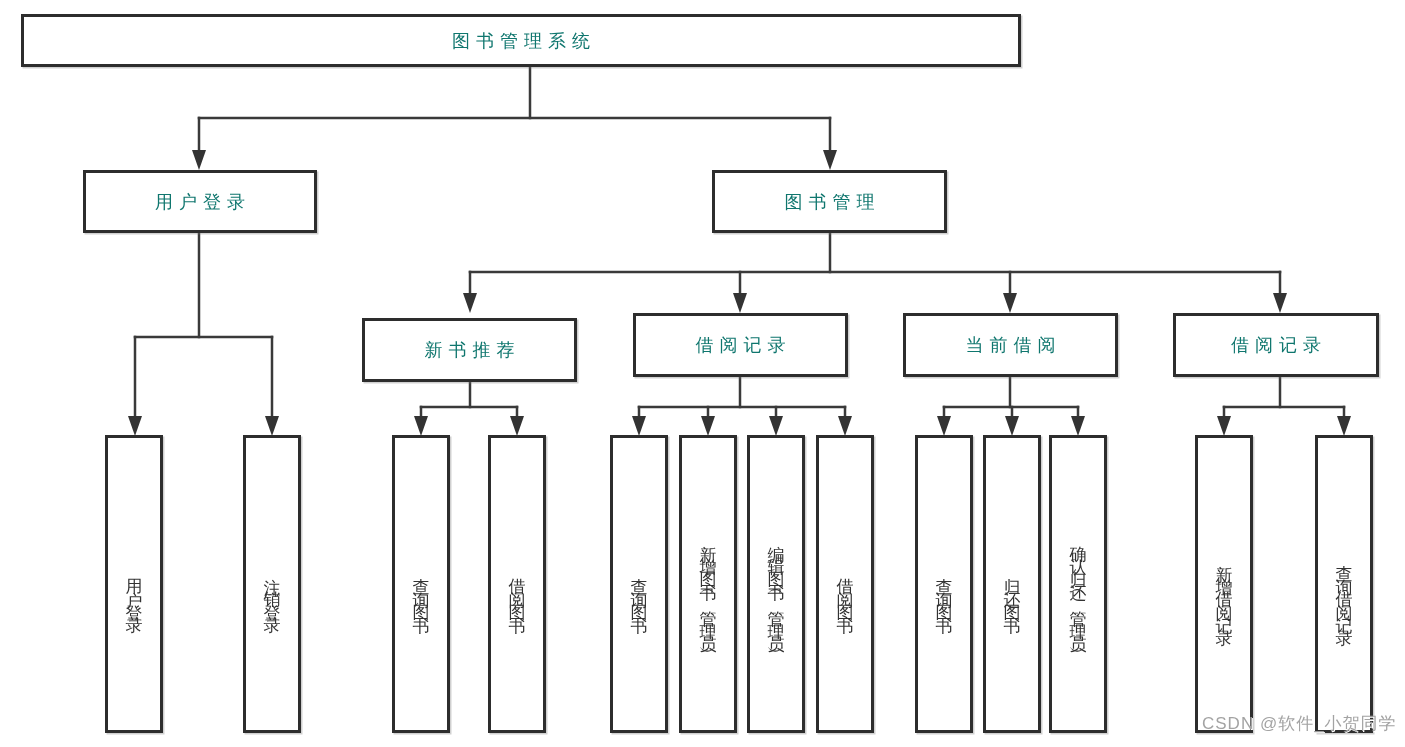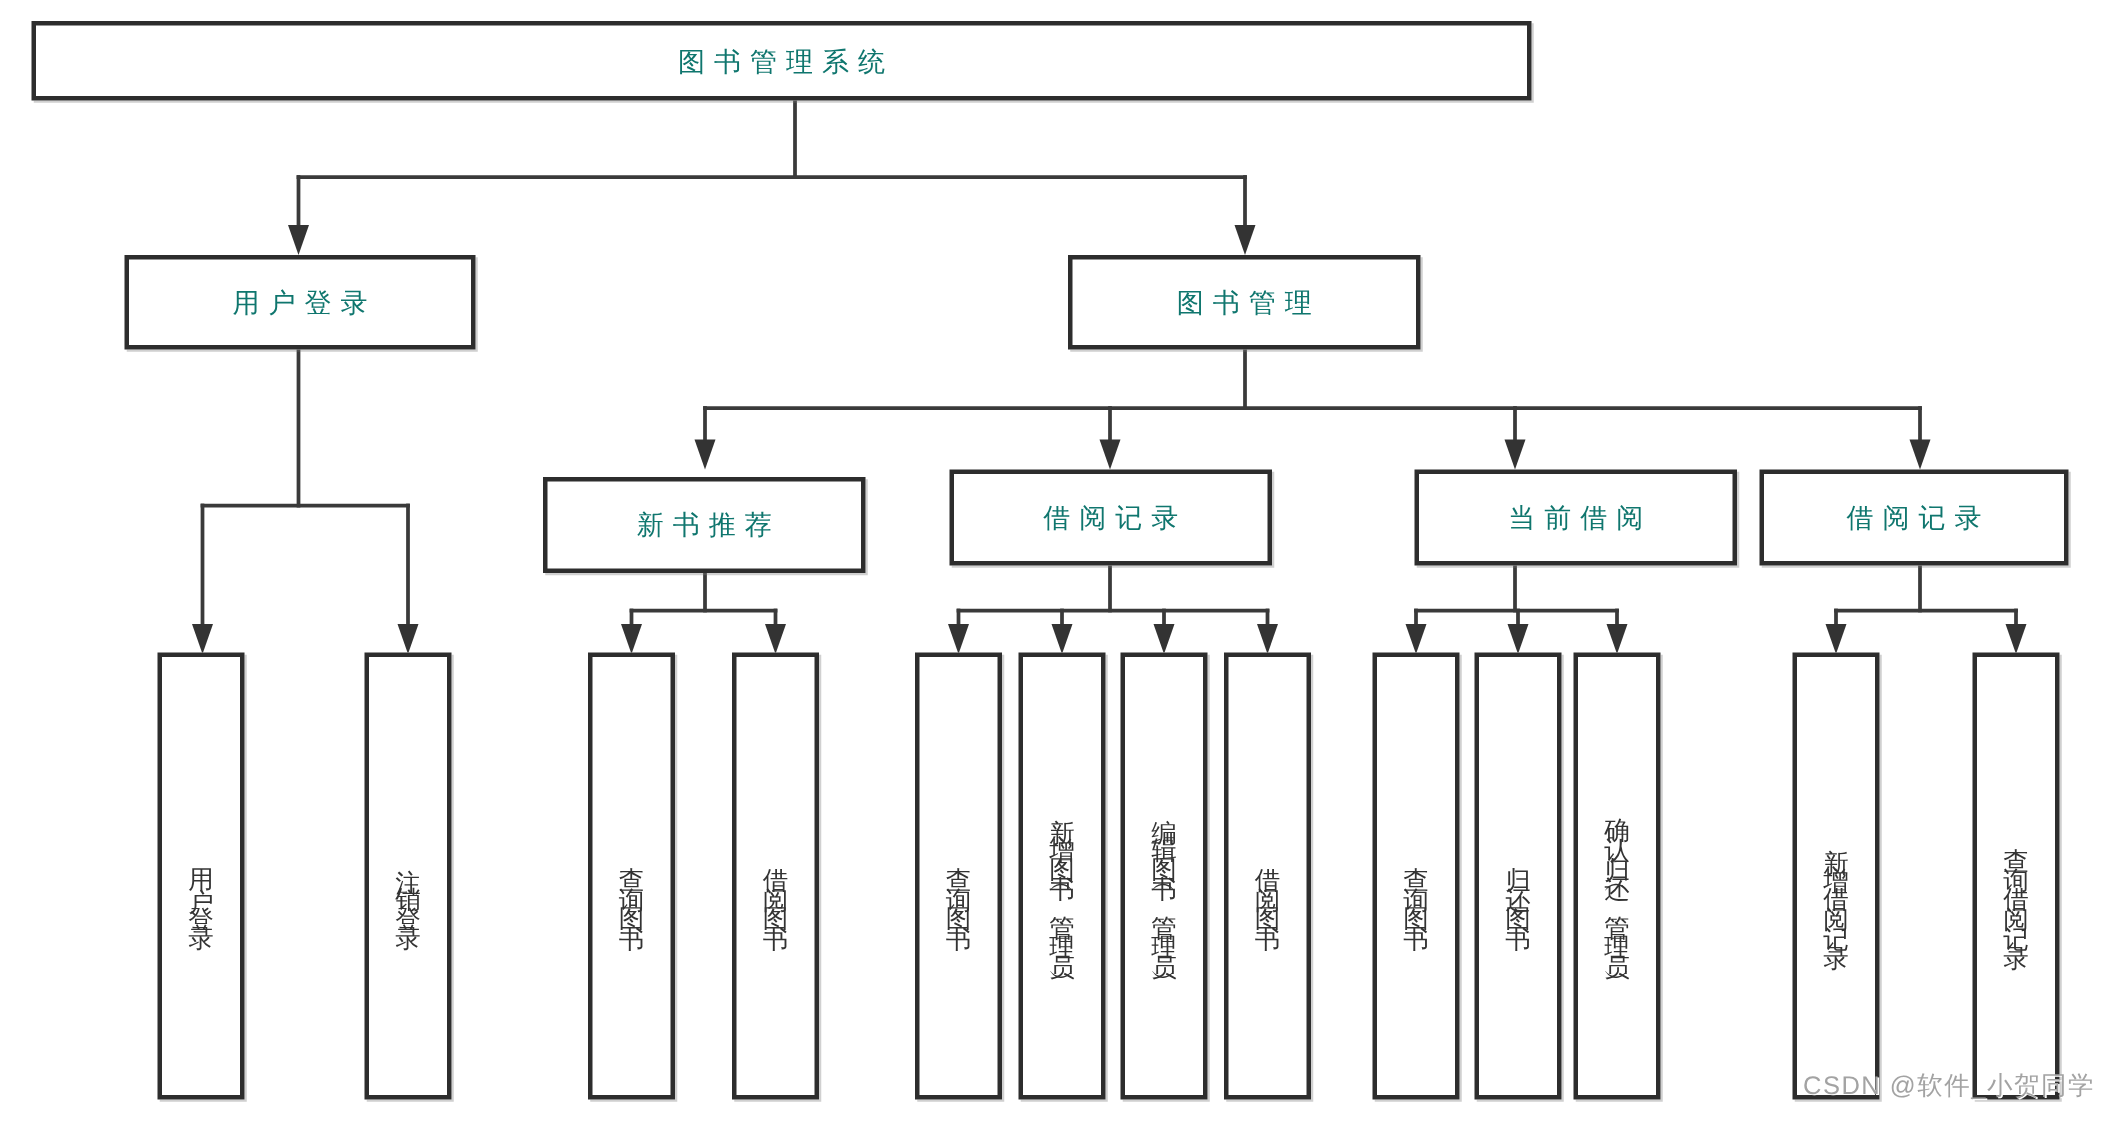--- a/index.html
+++ b/index.html
@@ -134,21 +134,21 @@
   <div class="node" style="left:712px;top:170px;width:235px;height:63px;">
     <span class="hlabel">图书管理</span>
   </div>
 
   <div class="node" style="left:362px;top:318px;width:215px;height:64px;">
     <span class="hlabel">新书推荐</span>
   </div>
   <div class="node" style="left:633px;top:313px;width:215px;height:64px;">
     <span class="hlabel">借阅记录</span>
   </div>
-  <div class="node" style="left:903px;top:313px;width:215px;height:64px;margin-left:40px;">
+  <div class="node" style="left:903px;top:313px;width:215px;height:64px;">
     <span class="hlabel">当前借阅</span>
   </div>
   <div class="node" style="left:1173px;top:313px;width:206px;height:64px;">
     <span class="hlabel">借阅记录</span>
   </div>
 
   <div class="node leaf" style="left:105px;">
     <span class="vtext">用户登录</span>
   </div>
   <div class="node leaf" style="left:243px;">

